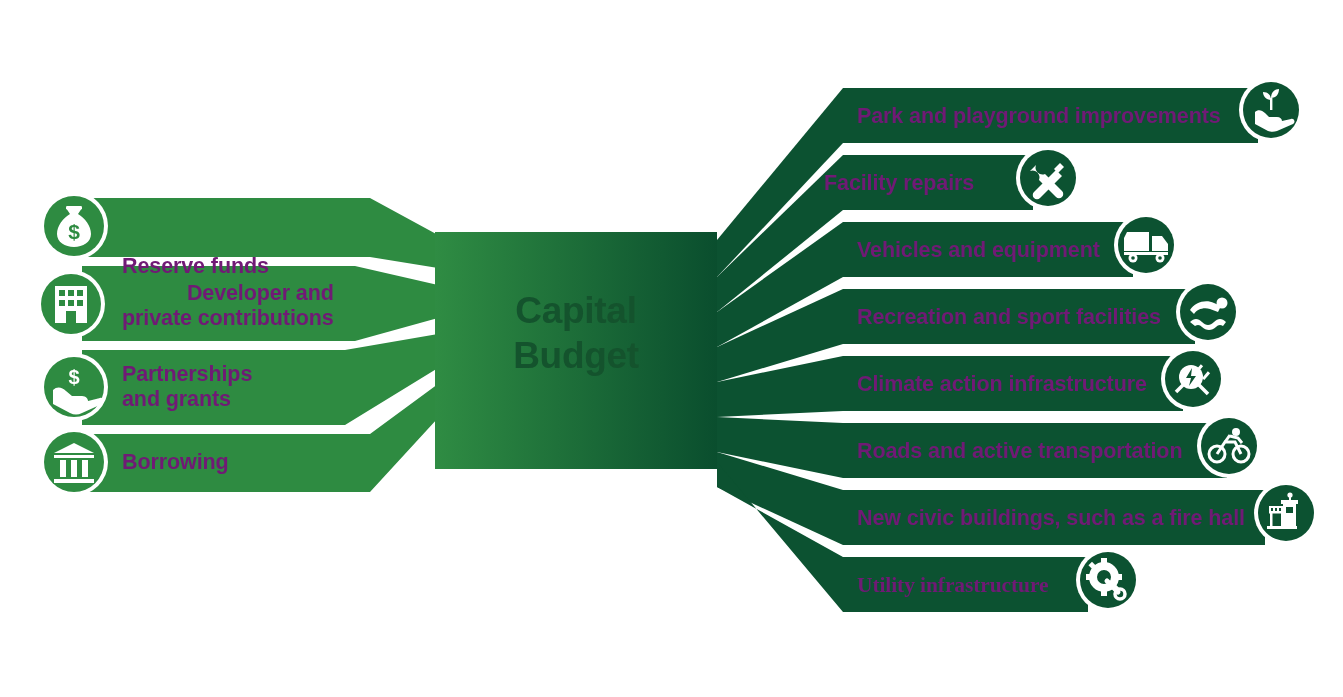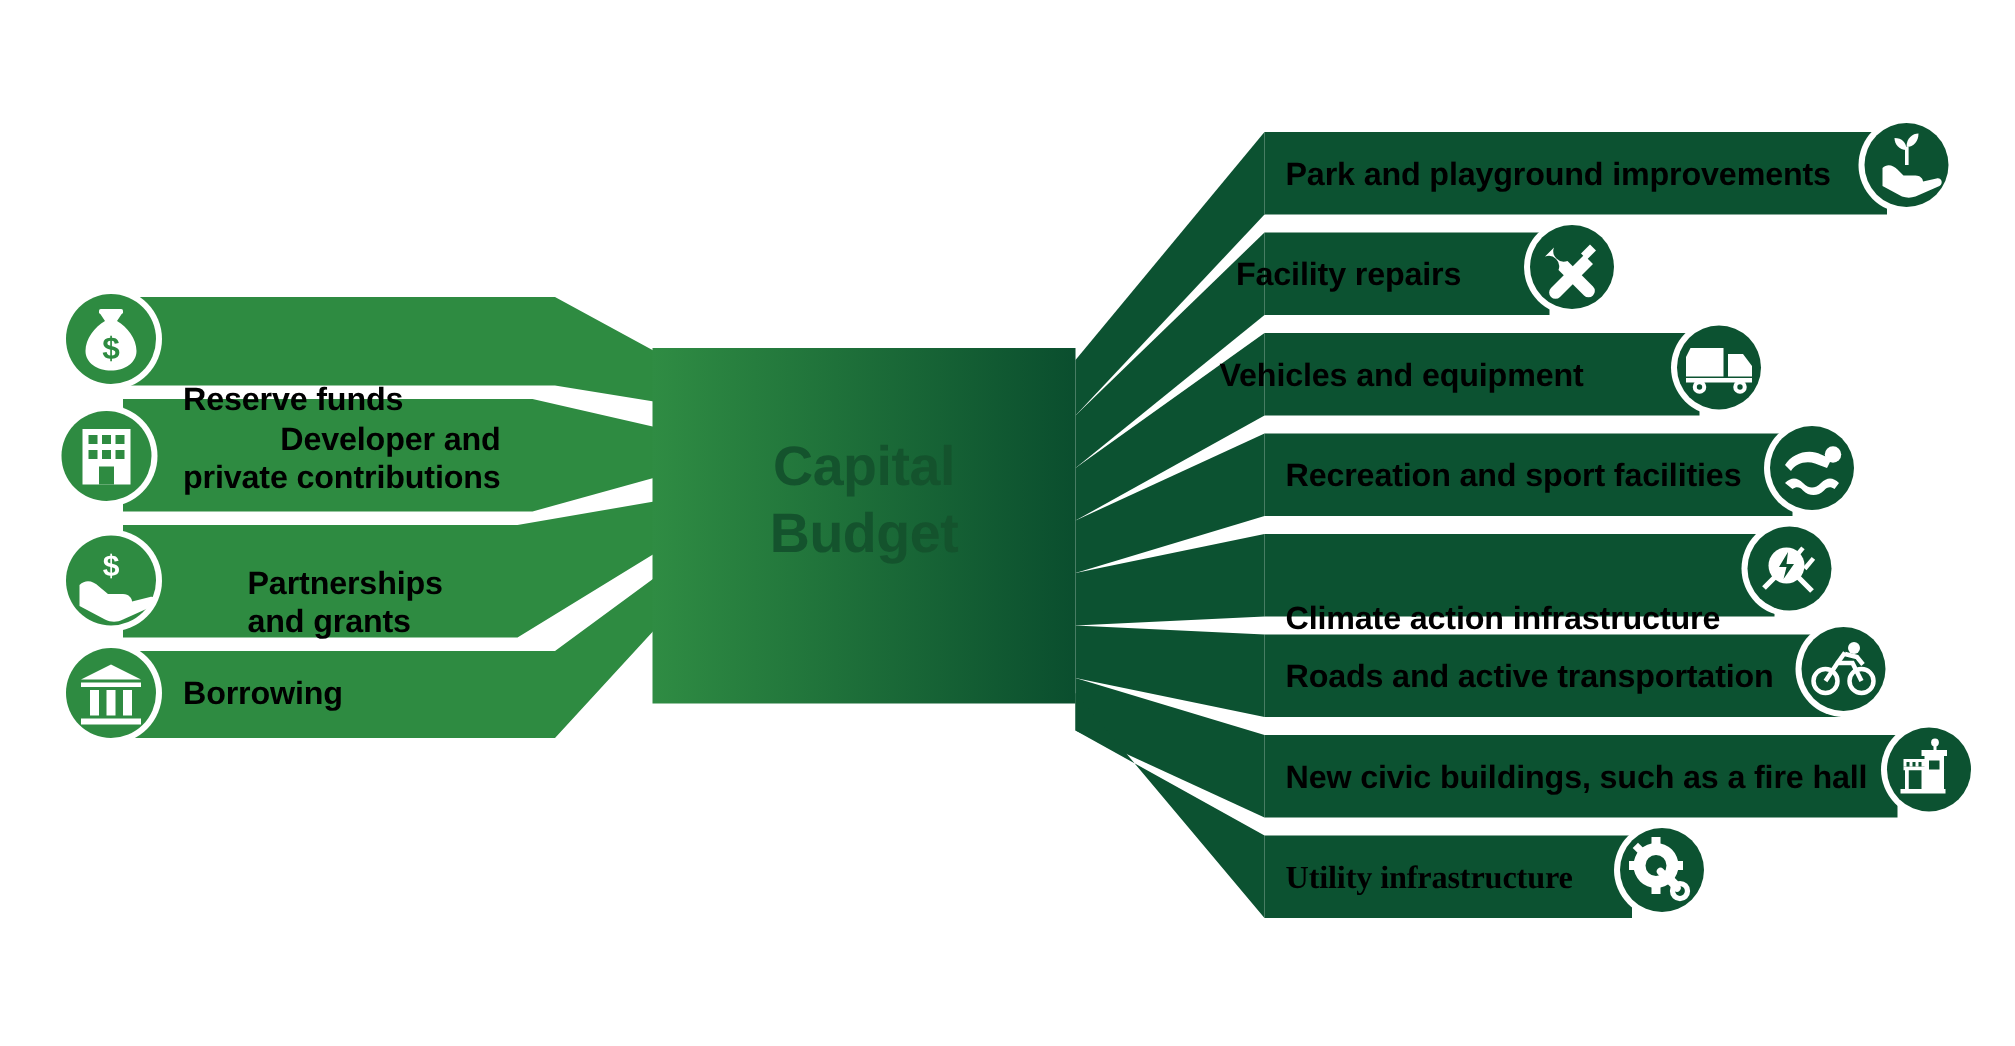--- a/index.html
+++ b/index.html
@@ -28,21 +28,21 @@
   .layer-text {
     position: absolute;
     left: 0;
     top: 0;
     width: 1343px;
     height: 697px;
     pointer-events: none;
   }
   .bar-label {
     position: absolute;
-    color: #000000;
+    color: #701a75;
     font-weight: 600;
     letter-spacing: -0.1px;
     line-height: 1.16;
     white-space: pre-line;
   }
   .src-label {
     font-size: 21.5px;
   }
   .use-label {
     font-size: 21.5px;
@@ -263,27 +263,27 @@
   </svg>
 
   <div class="layer-text">
 
     <div class="center-title">Capital
 Budget</div>
 
     <div class="bar-label src-label" style="left:122px; top:214px;margin-top:40px;">Reserve funds</div>
     <div class="bar-label src-label" style="left:122px; top:281px;text-align:right;">Developer and
 private contributions</div>
-    <div class="bar-label src-label" style="left:122px; top:377px;margin-left:43px;">Partnerships
+    <div class="bar-label src-label" style="left:122px; top:362px;">Partnerships
 and grants</div>
     <div class="bar-label src-label" style="left:122px; top:450px;">Borrowing</div>
 
     <div class="bar-label use-label" style="left:857px; top:104px;">Park and playground improvements</div>
     <div class="bar-label use-label" style="left:824px; top:171px;">Facility repairs</div>
-    <div class="bar-label use-label" style="left:813px; top:238px;">Vehicles and equipment</div>
+    <div class="bar-label use-label" style="left:857px; top:238px;">Vehicles and equipment</div>
     <div class="bar-label use-label" style="left:857px; top:305px;">Recreation and sport facilities</div>
-    <div class="bar-label use-label" style="left:857px; top:372px;margin-top:28px;">Climate action infrastructure</div>
+    <div class="bar-label use-label" style="left:857px; top:372px;">Climate action infrastructure</div>
     <div class="bar-label use-label" style="left:857px; top:439px;">Roads and active transportation</div>
     <div class="bar-label use-label" style="left:857px; top:506px;">New civic buildings, such as a fire hall</div>
     <div class="bar-label use-label" style="left:857px; top:573px;font-family:Liberation Serif, serif;">Utility infrastructure</div>
   </div>
 
 </div>
 
 </body></html>

